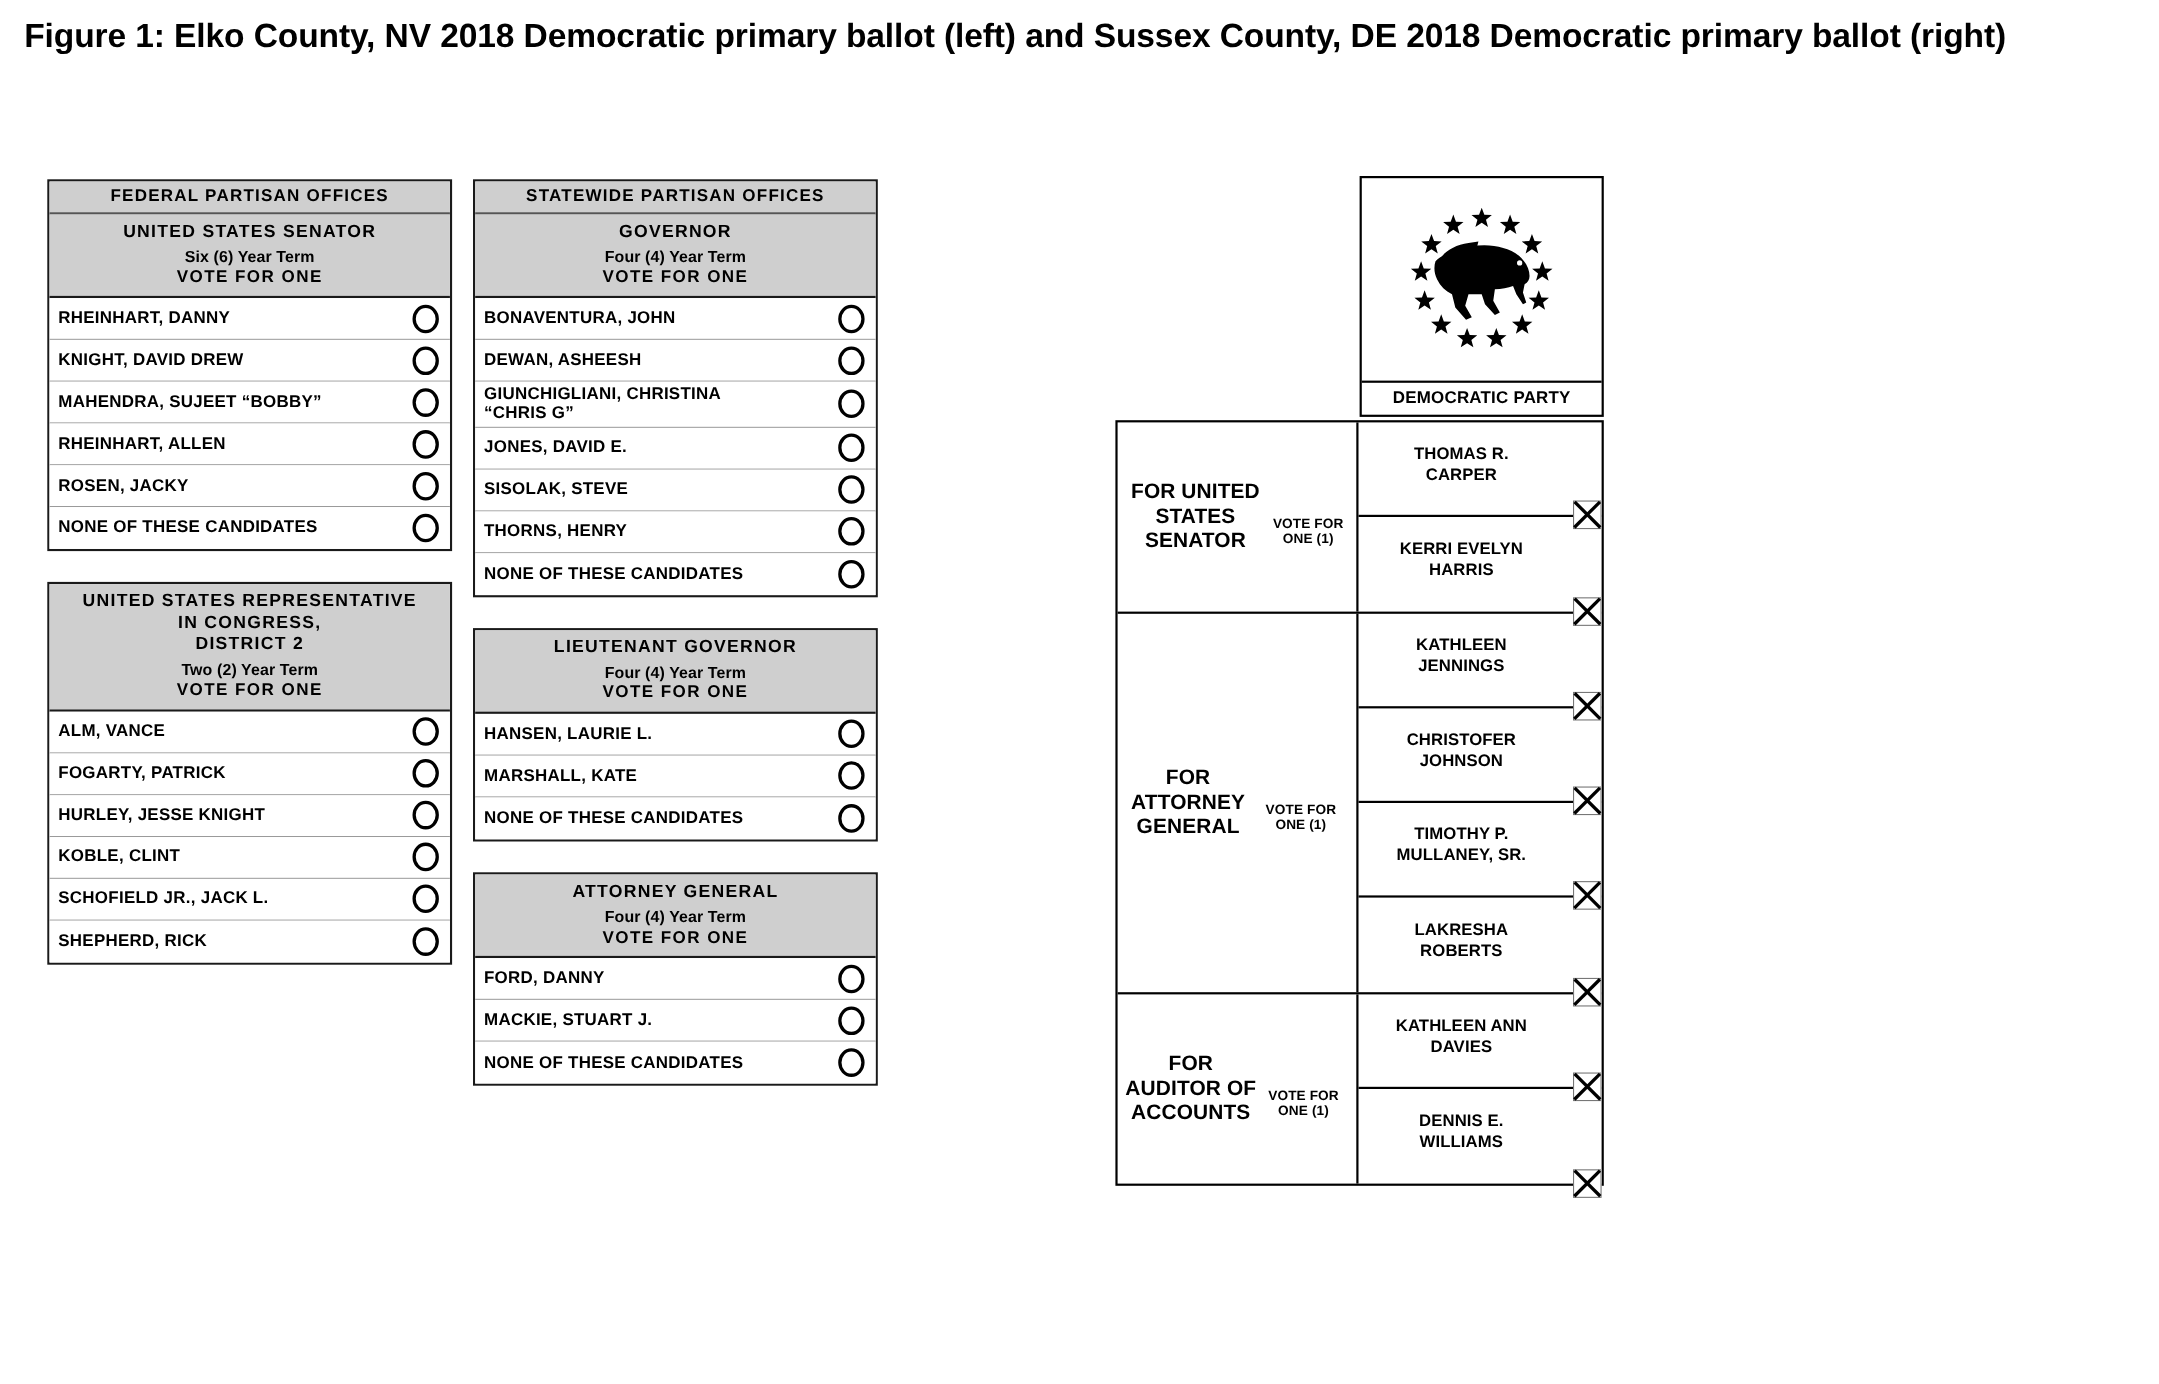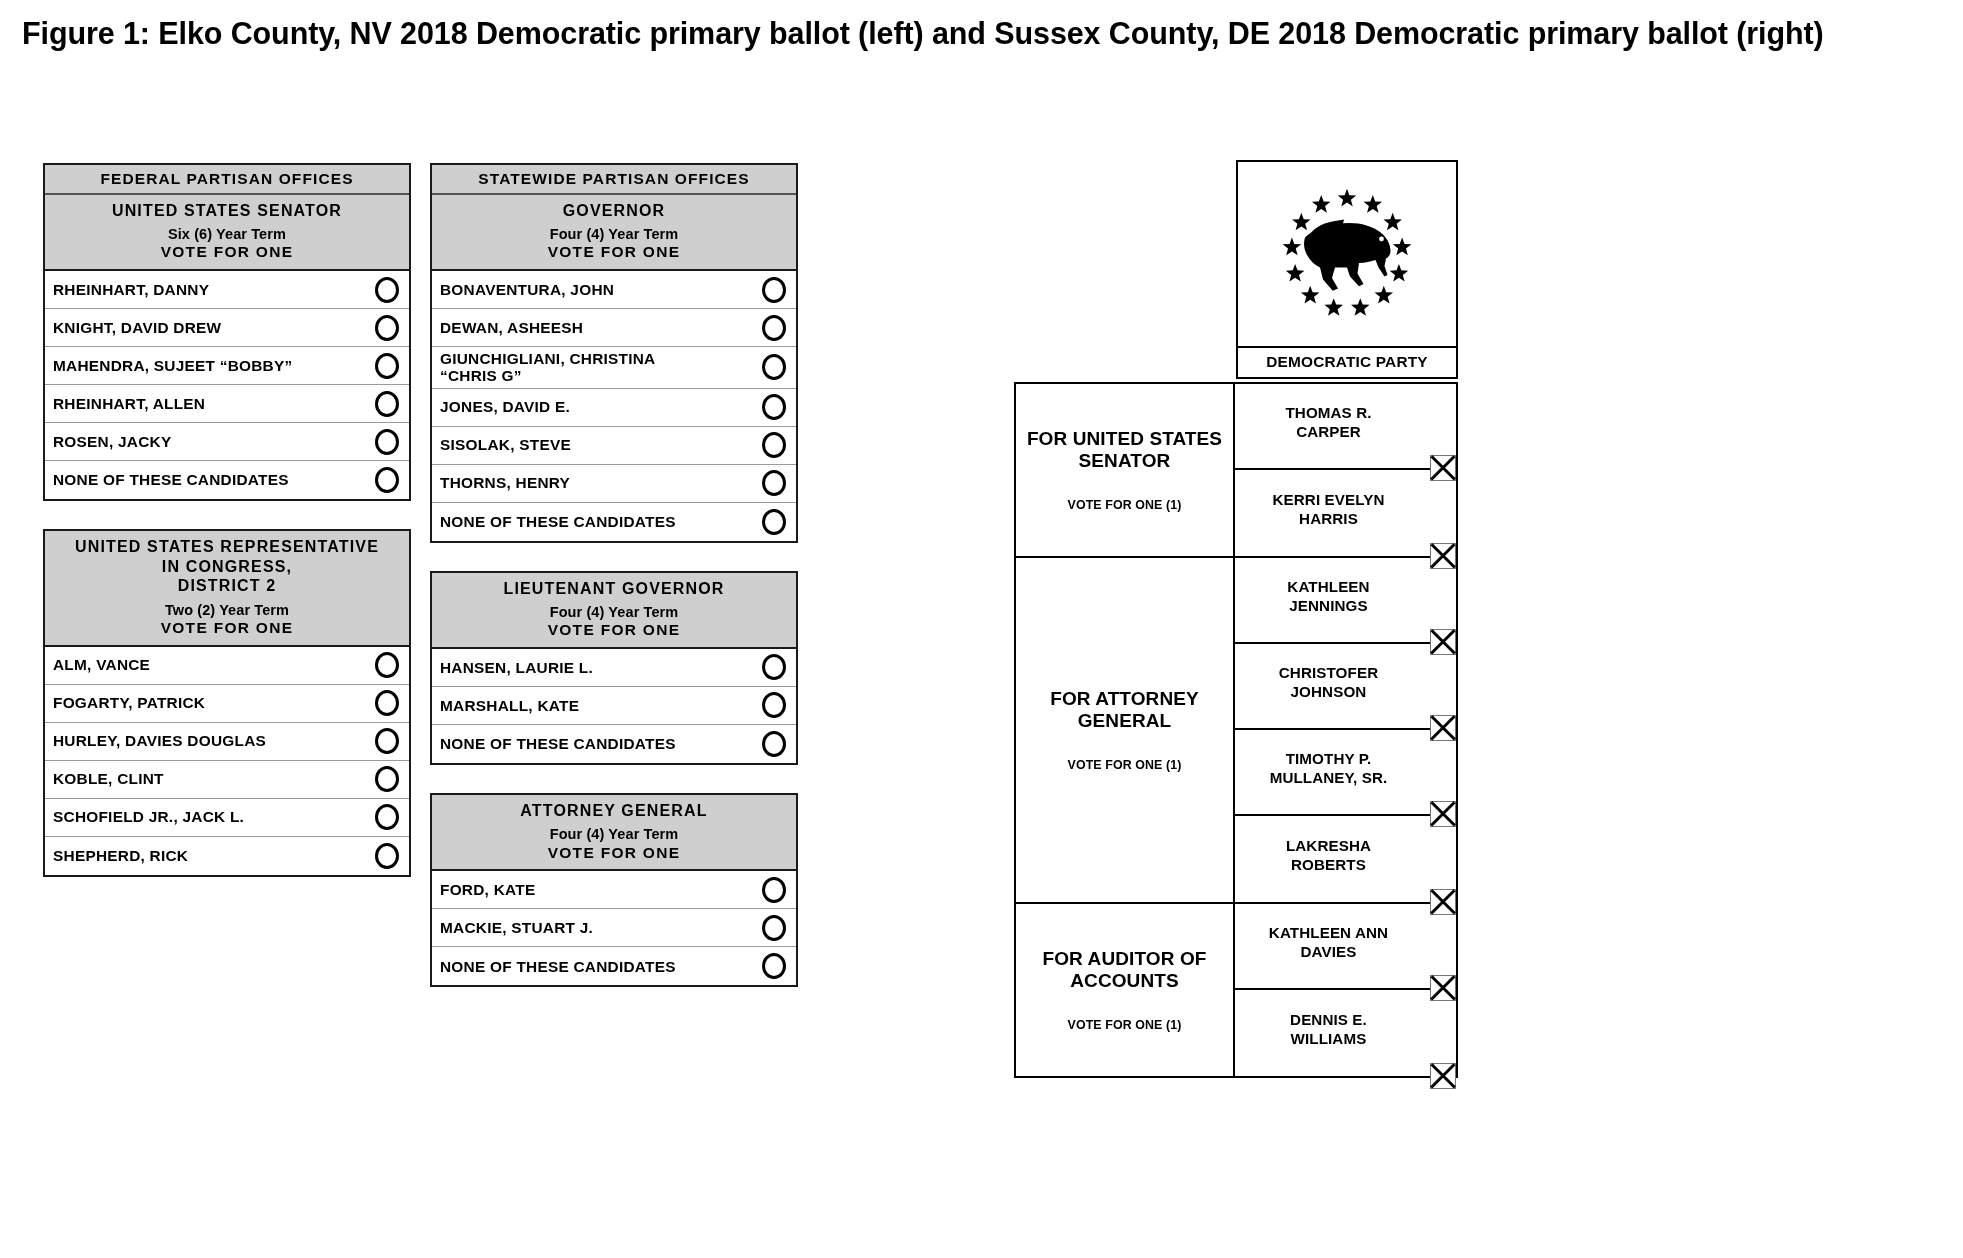--- a/index.html
+++ b/index.html
@@ -131,21 +131,21 @@
   }
   .de-race {
     display: flex;
     border-bottom: 2.8px solid #000;
   }
   .de-race:last-child { border-bottom: none; }
   .de-office {
     flex: 0 0 219px;
     border-right: 2.6px solid #000;
     display: flex;
-    flex-direction: column;
+    flex-direction: row;
     align-items: center;
     justify-content: center;
     text-align: center;
     padding: 10px 6px;
   }
   .de-office-title {
     font-weight: bold;
     font-size: 19px;
     line-height: 1.17;
     letter-spacing: 0.1px;
@@ -239,21 +239,21 @@
         </div>
         <div class="nv-cand">
           <div class="nv-cand-name">ALM, VANCE</div>
           <div class="nv-oval"></div>
         </div>
         <div class="nv-cand">
           <div class="nv-cand-name">FOGARTY, PATRICK</div>
           <div class="nv-oval"></div>
         </div>
         <div class="nv-cand">
-          <div class="nv-cand-name">HURLEY, DAVIES DOUGLAS</div>
+          <div class="nv-cand-name">HURLEY, JESSE KNIGHT</div>
           <div class="nv-oval"></div>
         </div>
         <div class="nv-cand">
           <div class="nv-cand-name">KOBLE, CLINT</div>
           <div class="nv-oval"></div>
         </div>
         <div class="nv-cand">
           <div class="nv-cand-name">SCHOFIELD JR., JACK L.</div>
           <div class="nv-oval"></div>
         </div>
@@ -319,21 +319,21 @@
           <div class="nv-oval"></div>
         </div>
       </div>
       <div class="nv-contest">
         <div class="nv-head">
           <div class="nv-office">ATTORNEY GENERAL</div>
           <div class="nv-term">Four (4) Year Term</div>
           <div class="nv-voteline">VOTE  FOR  ONE</div>
         </div>
         <div class="nv-cand">
-          <div class="nv-cand-name">FORD, KATE</div>
+          <div class="nv-cand-name">FORD, DANNY</div>
           <div class="nv-oval"></div>
         </div>
         <div class="nv-cand">
           <div class="nv-cand-name">MACKIE, STUART J.</div>
           <div class="nv-oval"></div>
         </div>
         <div class="nv-cand">
           <div class="nv-cand-name">NONE OF THESE CANDIDATES</div>
           <div class="nv-oval"></div>
         </div>

